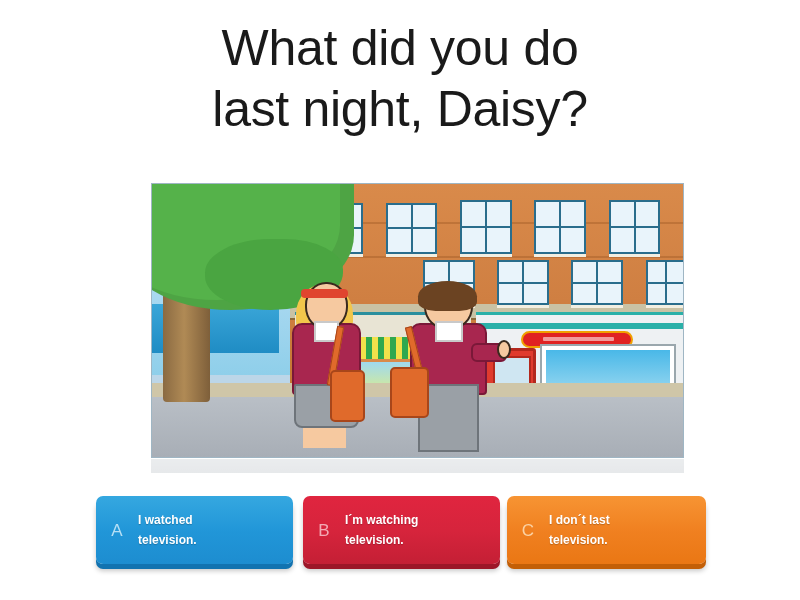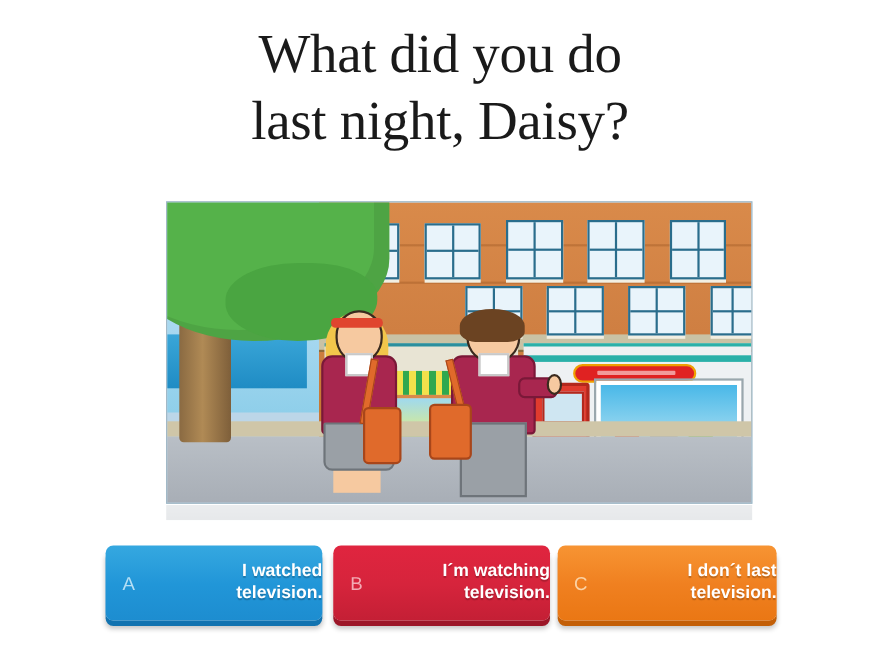--- a/index.html
+++ b/index.html
@@ -15,21 +15,21 @@
     position: relative;
   }
 
   
   #question-title {
     position: absolute;
     left: 0;
     top: 18px;
     width: 800px;
     text-align: center;
-    font-family: Liberation Serif, serif;
+    font-family: Liberation Sans, sans-serif;
     font-weight: 300;
     font-size: 50px;
     line-height: 61px;
     color: #1a1a1a;
     letter-spacing: -0.3px;
     white-space: pre-line;
   }
 
   
   #media-frame {
@@ -372,25 +372,26 @@
   .answer-btn .letter {
     flex: 0 0 auto;
     width: 42px;
     text-align: center;
     font-size: 17px;
     font-weight: normal;
     line-height: 1;
   }
   .answer-btn .answer-text {
     flex: 1 1 auto;
-    text-align: right;
+    text-align: left;
     color: #ffffff;
-    font-size: 16px;
+    font-size: 12px;
     font-weight: bold;
     line-height: 20px;
+    padding-right: 14px;
     white-space: pre-line;
     text-shadow: 0 1px 1px rgba(0,0,0,0.22);
   }
 
   #answer-a {
     left: 96px; width: 197px;
     background: linear-gradient(to bottom, #35a8e0 0%, #2196d8 52%, #1d8dd0 100%);
     box-shadow: 0 5px 0 #1273b0, 0 7px 5px rgba(0,0,0,0.22);
   }
   #answer-a .letter { color: #b5dff5; }

